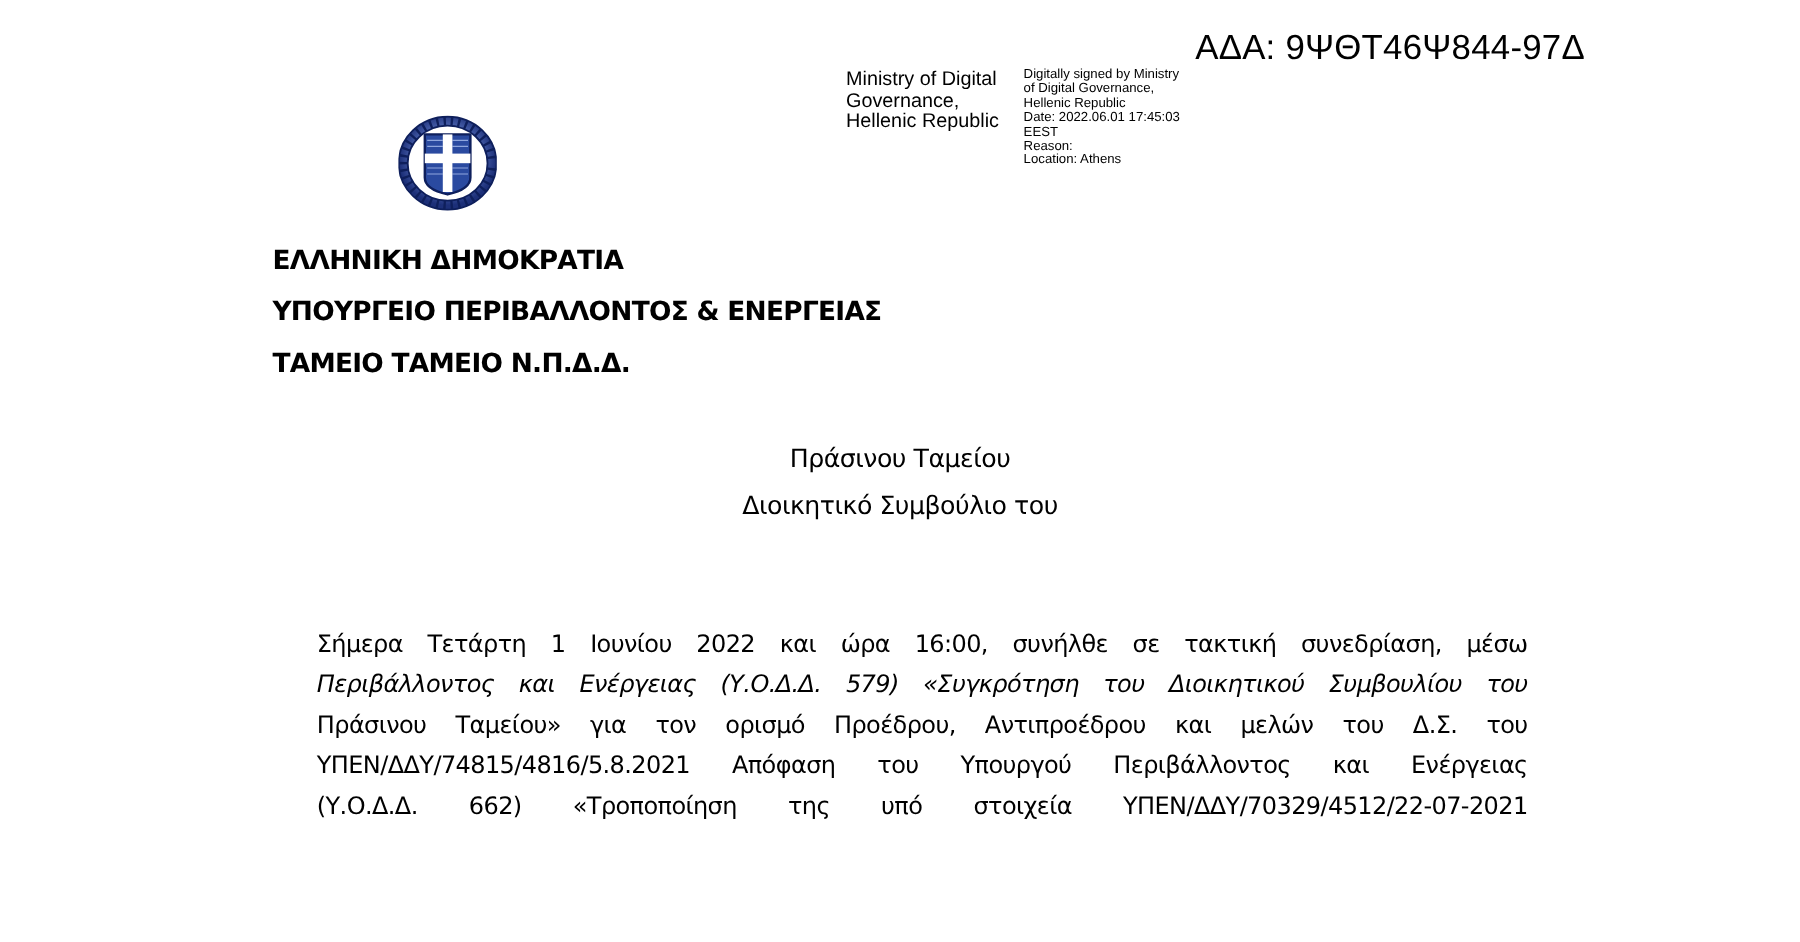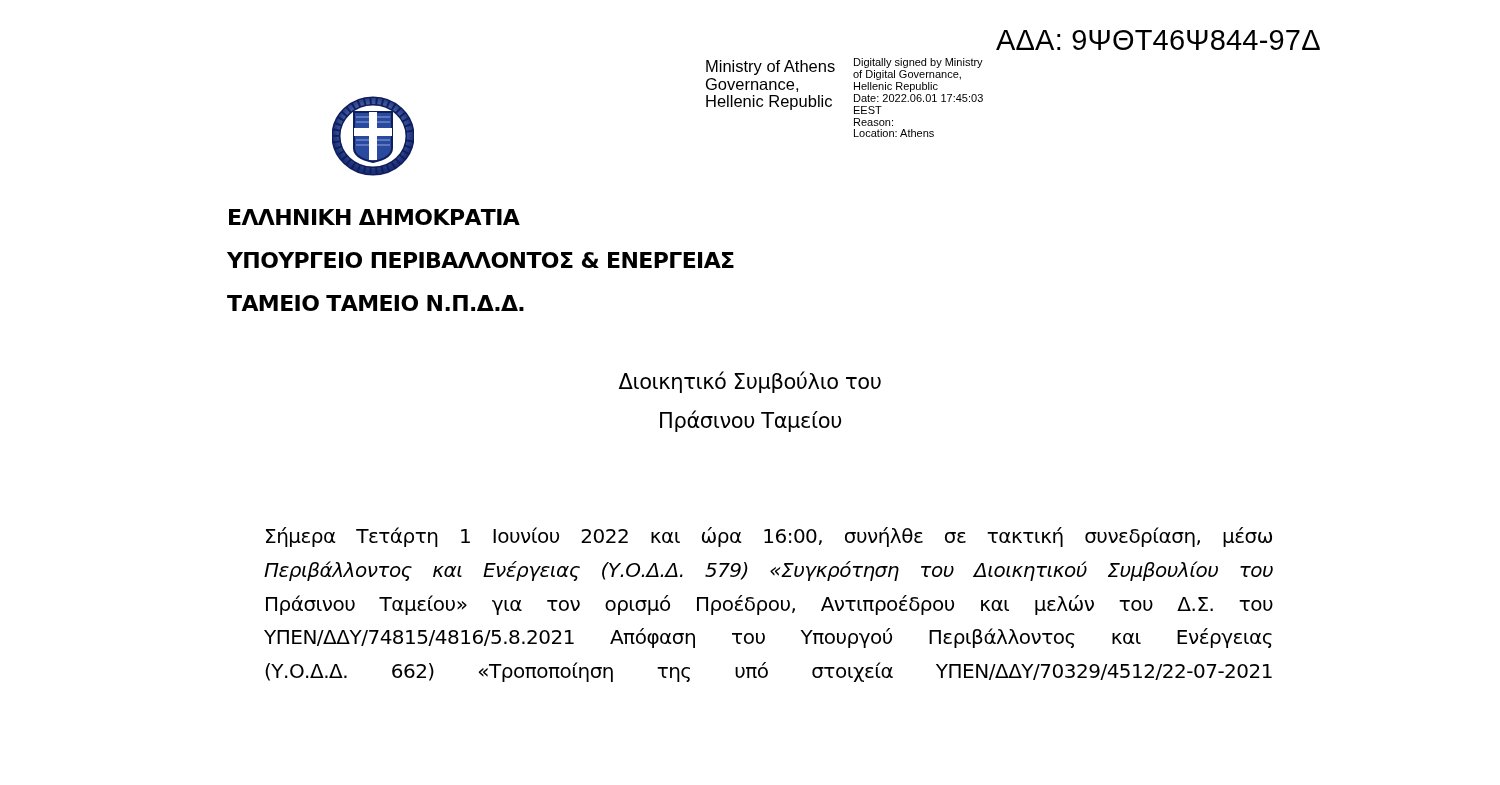--- a/index.html
+++ b/index.html
@@ -48,21 +48,21 @@
       display: block; text-align: justify; text-align-last: justify; white-space: nowrap;
       height: 33.8px; overflow: visible; margin-left: 37px;
     }
   </style>
 </head>
 <body>
 
 <div class="ada">ΑΔΑ: 9ΨΘΤ46Ψ844-97Δ</div>
 
 <div class="sig-name">
-  <div>Ministry of Athens</div>
+  <div>Ministry of Digital</div>
   <div>Governance,</div>
   <div>Hellenic Republic</div>
 </div>
 
 <div class="sig-details">
   <div>Digitally signed by Ministry</div>
   <div>of Digital Governance,</div>
   <div>Hellenic Republic</div>
   <div>Date: 2022.06.01 17:45:03</div>
   <div>EEST</div>
@@ -102,22 +102,22 @@
   </svg>
 </div>
 
 <div class="heading">
   <div>ΕΛΛΗΝΙΚΗ ΔΗΜΟΚΡΑΤΙΑ</div>
   <div>ΥΠΟΥΡΓΕΙΟ ΠΕΡΙΒΑΛΛΟΝΤΟΣ &amp; ΕΝΕΡΓΕΙΑΣ</div>
   <div>ΤΑΜΕΙΟ ΤΑΜΕΙΟ Ν.Π.Δ.Δ.</div>
 </div>
 
 <div class="center-block">
+  <div>Πράσινου Ταμείου</div>
   <div>Διοικητικό Συμβούλιο του</div>
-  <div>Πράσινου Ταμείου</div>
 </div>
 
 <div class="body-text">
   <span class="line" style="white-space: normal;">Σήμερα Τετάρτη 1 Ιουνίου 2022 και ώρα 16:00, συνήλθε σε τακτική συνεδρίαση, μέσω</span>
   <span class="line" style="white-space: normal; font-style: italic;">Περιβάλλοντος και Ενέργειας (Υ.Ο.Δ.Δ. 579) «Συγκρότηση του Διοικητικού Συμβουλίου του</span>
   <span class="line" style="white-space: normal;">Πράσινου Ταμείου»  για τον ορισμό Προέδρου, Αντιπροέδρου και μελών του Δ.Σ. του</span>
   <span class="line" style="white-space: normal;">ΥΠΕΝ/ΔΔΥ/74815/4816/5.8.2021 Απόφαση του Υπουργού Περιβάλλοντος και Ενέργειας</span>
   <span class="line" style="white-space: normal;">(Υ.Ο.Δ.Δ. 662) «Τροποποίηση της υπό στοιχεία ΥΠΕΝ/ΔΔΥ/70329/4512/22-07-2021</span>
 </div>
 

